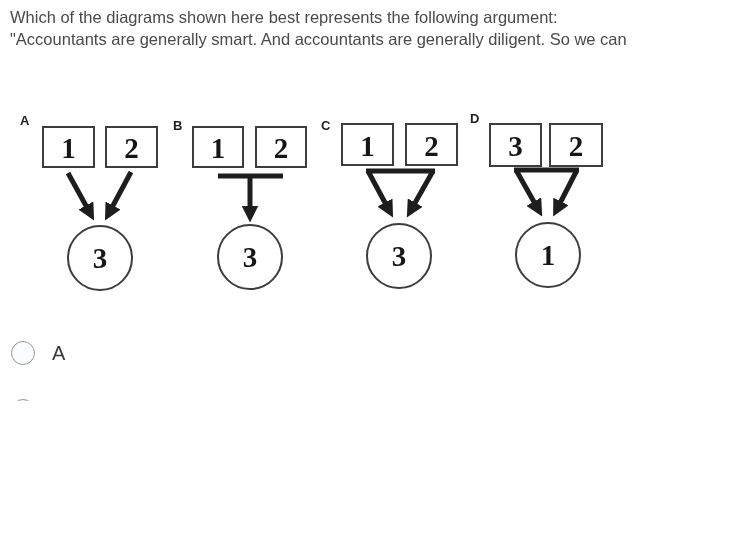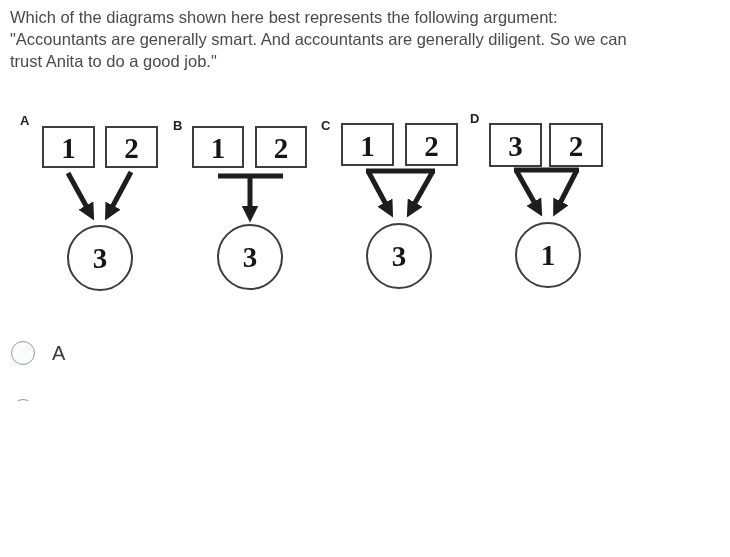--- a/index.html
+++ b/index.html
@@ -36,21 +36,20 @@
   .option-label { font-size:20px; color:#3a3a3a; line-height:24px; }
 </style>
 </head>
 <body>
 
 <div class="page">
 
   <div class="question">
     <div class="q-line">Which of the diagrams shown here best represents the following argument:</div>
     <div class="q-line">"Accountants are generally smart. And accountants are generally diligent. So we can</div>
-    <div class="q-line">trust Anita to do a good job."</div>
   </div>
 
   <div class="diagram" style="left:14px; top:110px;">
     <div class="d-label" style="left:6px; top:3px;">A</div>
     <div class="d-box" style="left:28px; top:16px;">1</div>
     <div class="d-box" style="left:91px; top:16px;">2</div>
     <svg class="d-arrows" width="155" height="192">
       <defs>
         <marker id="ah-a" viewBox="0 0 4 4" markerWidth="3.4" markerHeight="3.4" refX="2" refY="2" orient="auto" markerUnits="strokeWidth">
           <path class="head" d="M0,0 L4,2 L0,4 Z"></path>

